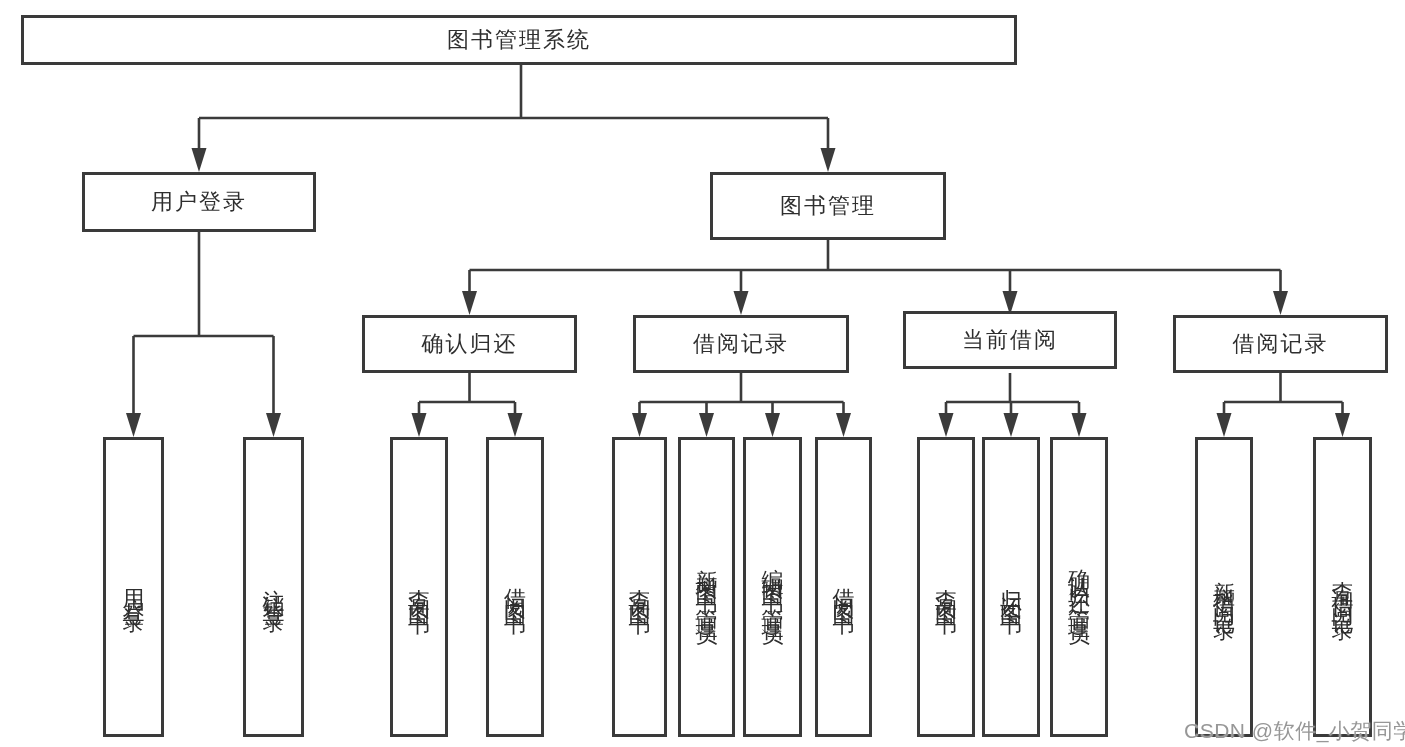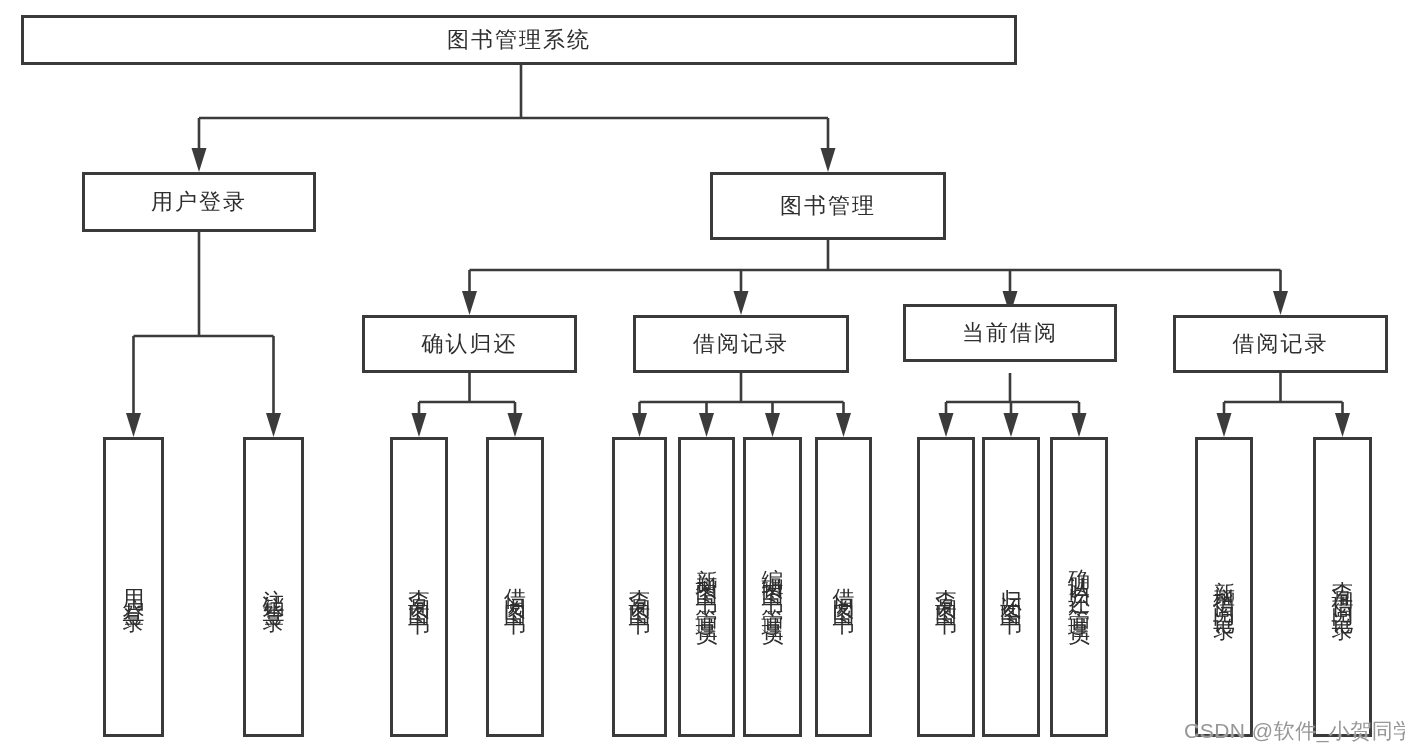--- a/index.html
+++ b/index.html
@@ -115,21 +115,21 @@
   <div class="node h" style="left:710px; top:172px; width:236px; height:68px">
     <span>图书管理</span>
   </div>
 
   <div class="node h" style="left:362px; top:315px; width:215px; height:58px">
     <span>确认归还</span>
   </div>
   <div class="node h" style="left:633px; top:315px; width:216px; height:58px">
     <span>借阅记录</span>
   </div>
-  <div class="node h" style="left:903px; top:304px; width:214px; height:58px">
+  <div class="node h" style="left:903px; top:311px; width:214px; height:58px">
     <span>当前借阅</span>
   </div>
   <div class="node h" style="left:1173px; top:315px; width:215px; height:58px">
     <span>借阅记录</span>
   </div>
 
   <div class="node v" style="left:103px; top:437px; width:61px; height:300px">
     <span>用户登录</span>
   </div>
   <div class="node v" style="left:243px; top:437px; width:61px; height:300px">

